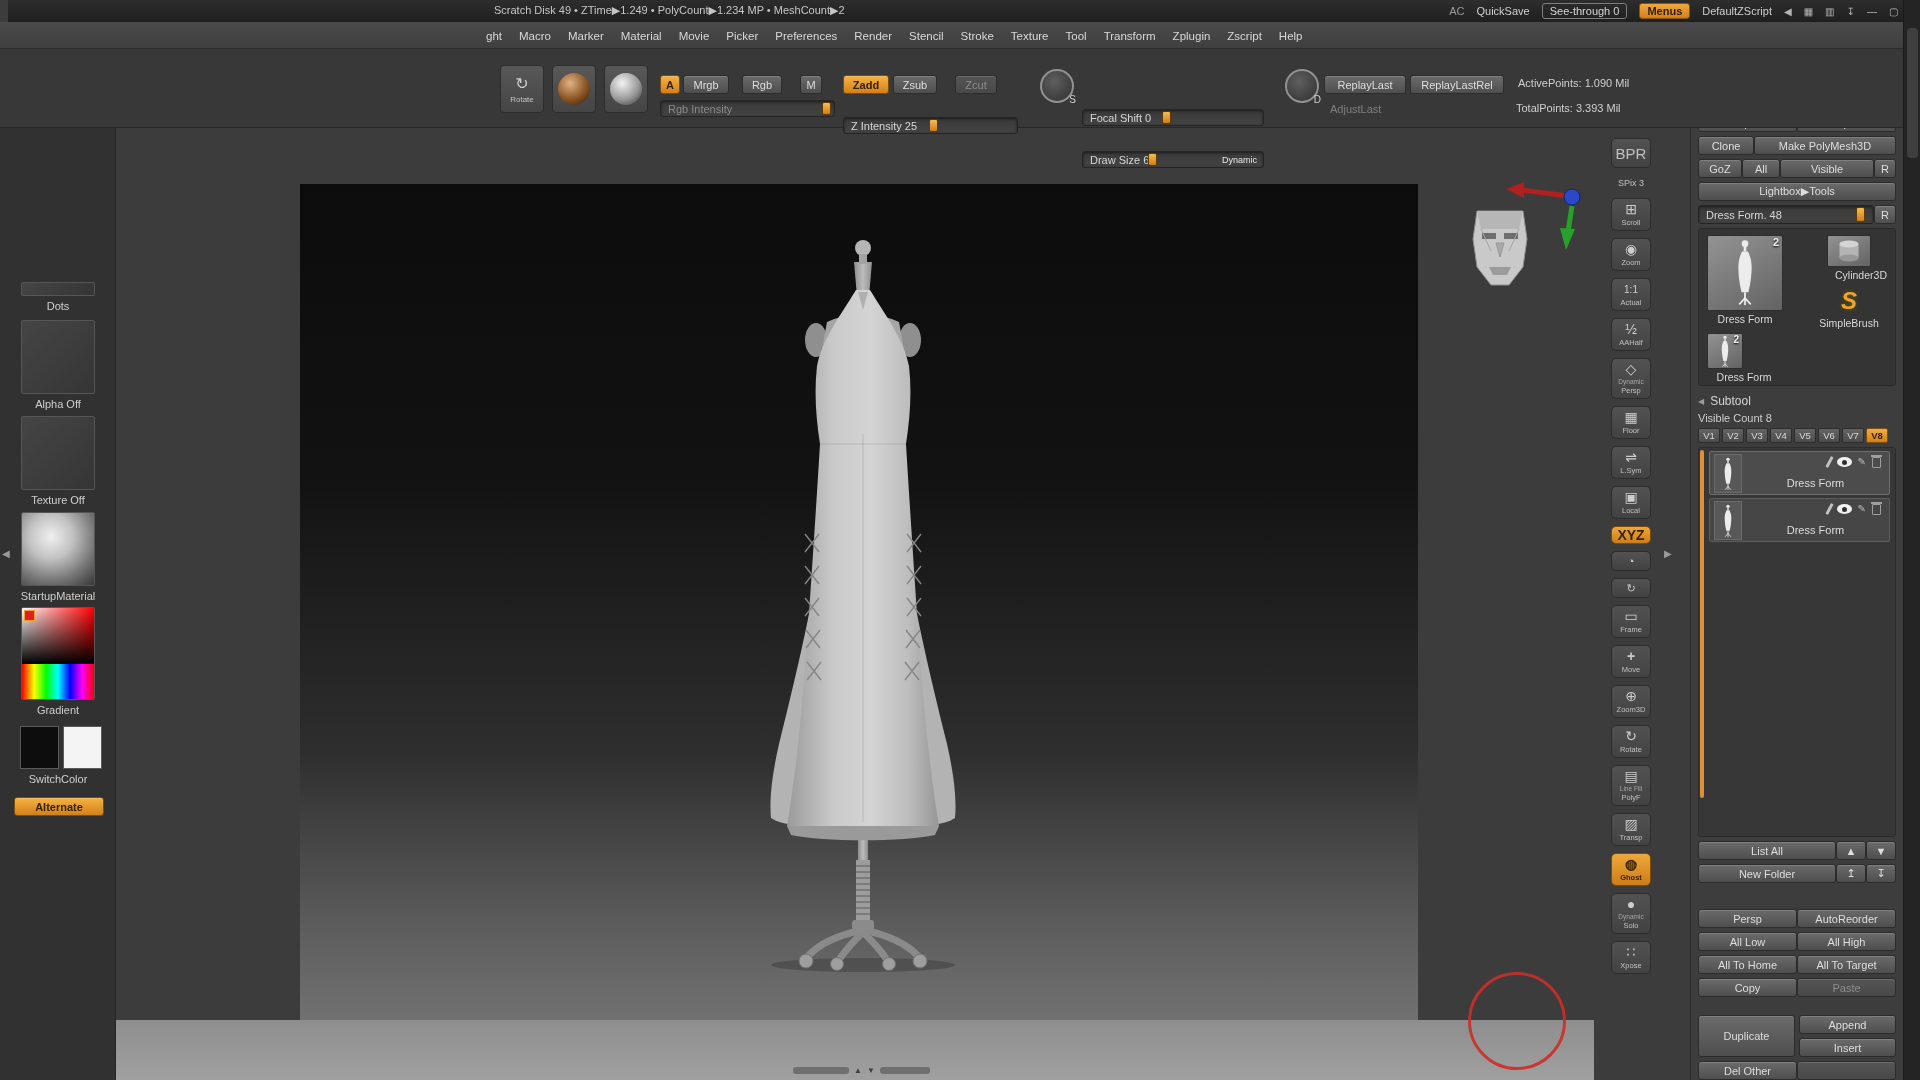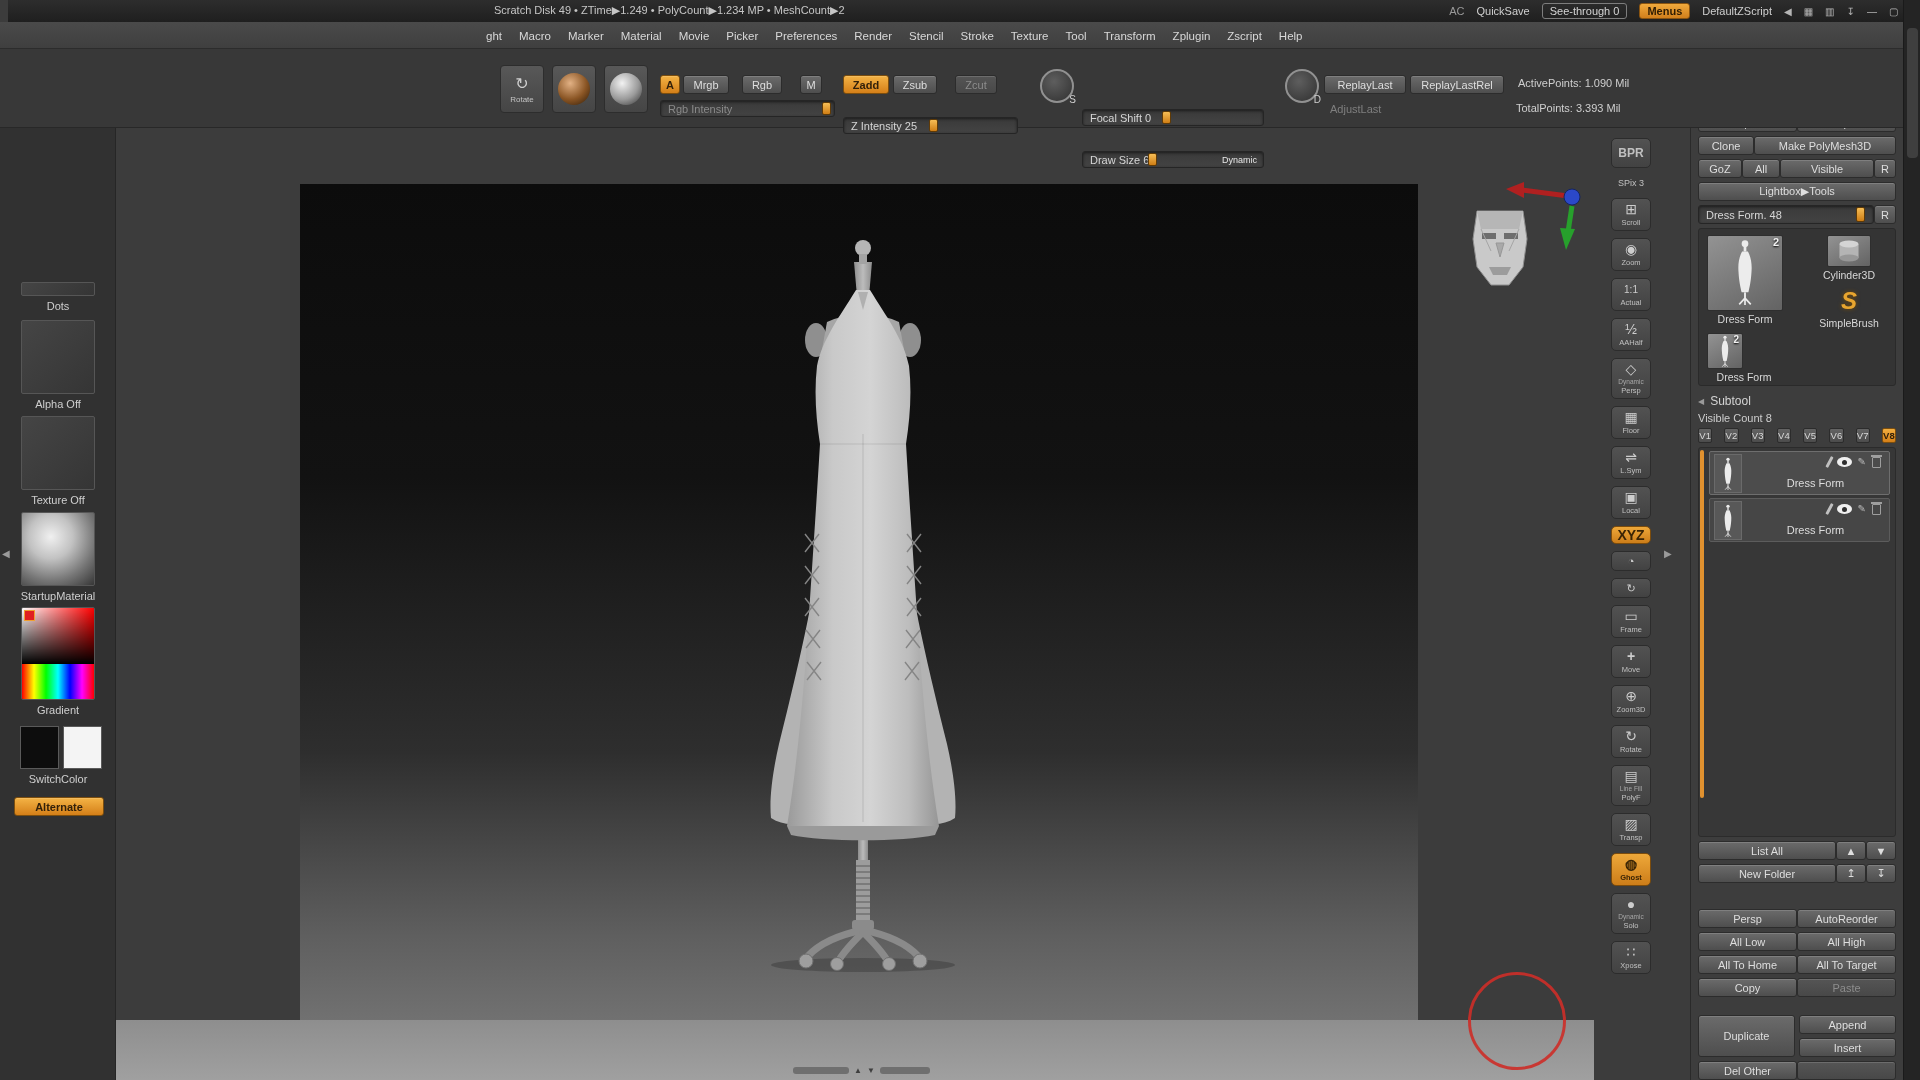--- a/index.html
+++ b/index.html
@@ -317,21 +317,21 @@
       </div>
     </div>
 
     <div class="ring"></div>
 
     <span class="arrowtiny abs" style="left:1548px;top:420px">▶</span>
   </div>
 
   <div class="shelf">
     <div class="sht" style="height:30px">
-        <span class="l" style="font-size:12px;font-weight:bold">BPR</span>
+        <span class="l" style="font-size:15px;font-weight:normal">BPR</span>
       </div>
     <div class="sht flat">
         <span class="l" style="font-size:9px">SPix 3</span>
       </div>
     <div class="sht">
         <span class="g">⊞</span>
         <span class="l">Scroll</span>
       </div>
     <div class="sht">
         <span class="g">◉</span>
@@ -461,42 +461,42 @@
       </div>
       <div class="tlab" style="left:8px;top:84px;width:76px">Dress Form</div>
 
       <div class="tthumb" style="left:128px;top:6px;width:44px;height:32px">
         <svg viewBox="0 0 30 30" style="width:26px;height:26px">
           <rect x="4" y="7" width="22" height="16" fill="#b4b4b4"></rect>
           <ellipse cx="15" cy="7" rx="11" ry="4" fill="#d4d4d4"></ellipse>
           <ellipse cx="15" cy="23" rx="11" ry="4" fill="#979797"></ellipse>
         </svg>
       </div>
-      <div class="tlab" style="left:112px;top:40px;width:76px">Cylinder3D</div>
+      <div class="tlab" style="left:124px;top:40px;width:76px">Cylinder3D</div>
 
       <div class="abs" style="left:136px;top:58px;width:28px;height:28px;display:flex;align-items:center;justify-content:center;font-size:24px;font-weight:bold;font-style:italic;color:#e8a52f;text-shadow:0 0 4px #7a4f08">
         <span>S</span>
       </div>
       <div class="tlab" style="left:112px;top:88px;width:76px">SimpleBrush</div>
 
       <div class="tthumb" style="left:8px;top:104px;width:36px;height:36px">
         <svg viewBox="0 0 30 65" style="width:16px;height:33px">
             <use href="#sil"></use>
           </svg>
         <span class="badge" style="font-size:10px">2</span>
       </div>
       <div class="tlab" style="left:0px;top:142px;width:90px">Dress Form</div>
     </div>
 
     <div class="ph" style="margin-top:4px">
       <span class="chev">◀</span>
       <span>Subtool</span>
     </div>
     <div style="color:#cdcdcd">Visible Count 8</div>
-    <div class="tp-row" style="gap:12px">
+    <div class="tp-row" style="gap:2px">
       <span class="vtab">V1</span>
       <span class="vtab">V2</span>
       <span class="vtab">V3</span>
       <span class="vtab">V4</span>
       <span class="vtab">V5</span>
       <span class="vtab">V6</span>
       <span class="vtab">V7</span>
       <span class="vtab active">V8</span>
     </div>
 

